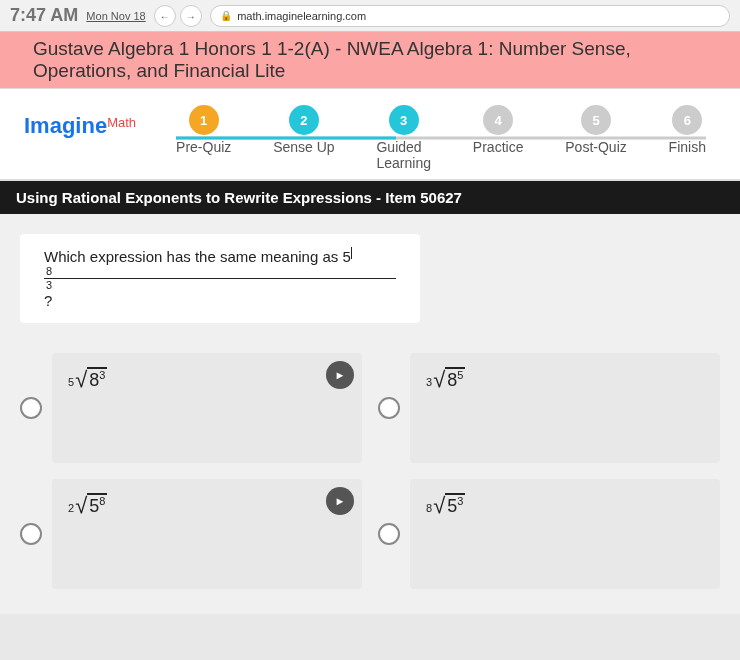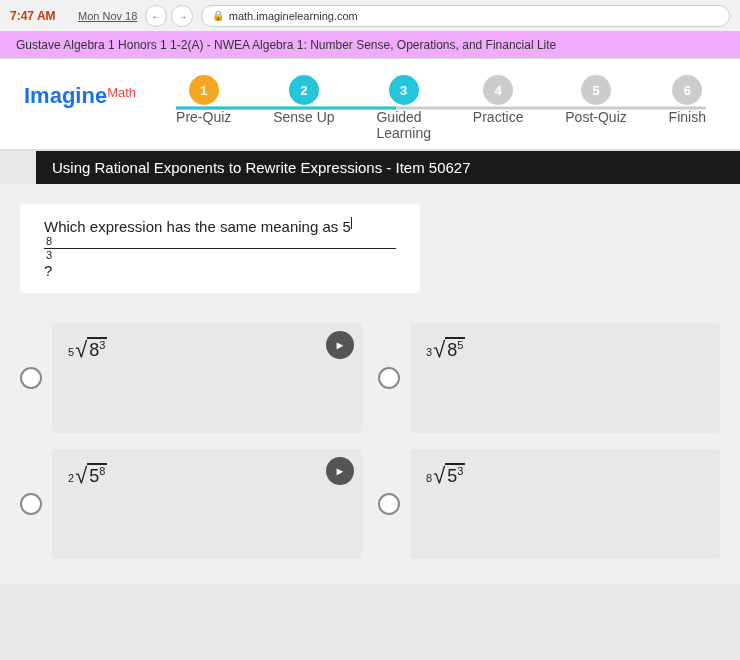--- a/index.html
+++ b/index.html
@@ -16,23 +16,23 @@
     .browser-bar {
       background: #f1f1f1;
       height: 32px;
       display: flex;
       align-items: center;
       padding: 0 10px;
       gap: 8px;
       border-bottom: 1px solid #ccc;
     }
     .browser-time {
-      font-size: 12px;
+      font-size: 18px;
       font-weight: 600;
-      color: #c2410c;
+      color: #737373;
       min-width: 60px;
     }
     .browser-nav {
       display: flex;
       gap: 4px;
     }
     .nav-btn {
       width: 22px; height: 22px;
       border-radius: 50%;
       border: 1px solid #ccc;
@@ -52,23 +52,23 @@
       align-items: center;
       padding: 0 10px;
       font-size: 11px;
       color: #333;
       gap: 4px;
     }
     .lock-icon { color: #4CAF50; font-size: 10px; }
 
     
     .course-header {
-      background: #f0abfc;
-      padding: 6px 16px;
-      font-size: 12px;
+      background: #fca5a5;
+      padding: 6px 33px;
+      font-size: 19px;
       color: #333;
       border-bottom: 1px solid #ddd;
     }
 
     
     .progress-area {
       background: #fff;
       padding: 16px 24px 8px 24px;
       display: flex;
       align-items: flex-start;
@@ -159,22 +159,21 @@
       text-align: left;
       white-space: nowrap;
     }
 
     
     .section-header {
       background: #1a1a1a;
       color: #fff;
       padding: 8px 16px;
       font-size: 15px;
-      font-weight: 400;
-      margin-left: 36px;
+      font-weight: 700;
     }
 
     
     .main-content {
       background: #f0f0f0;
       padding: 20px 20px;
       min-height: 400px;
     }
 
     .question-box {

